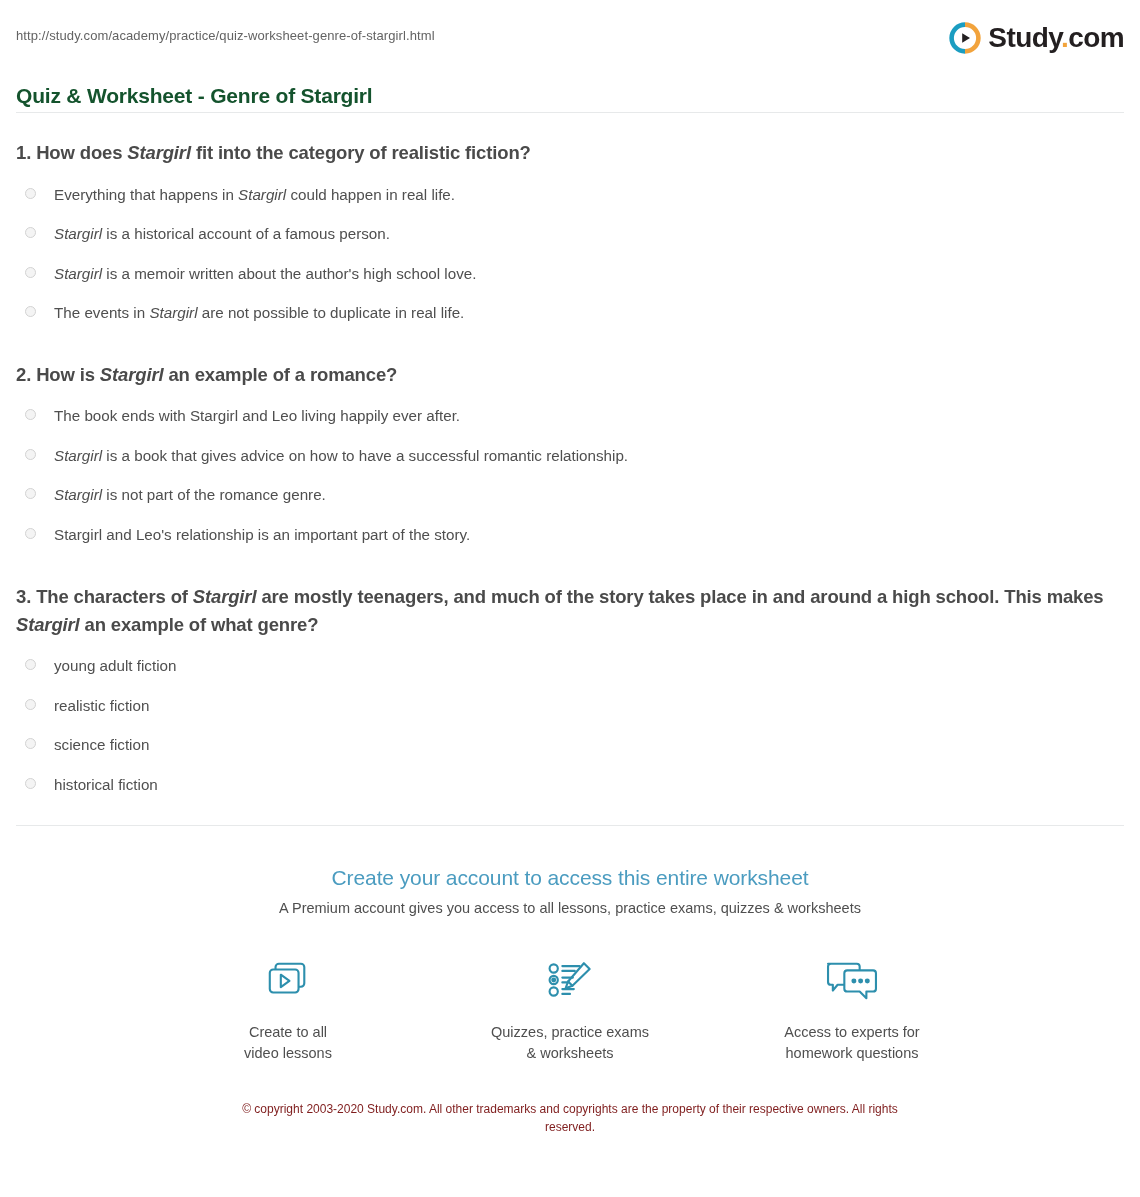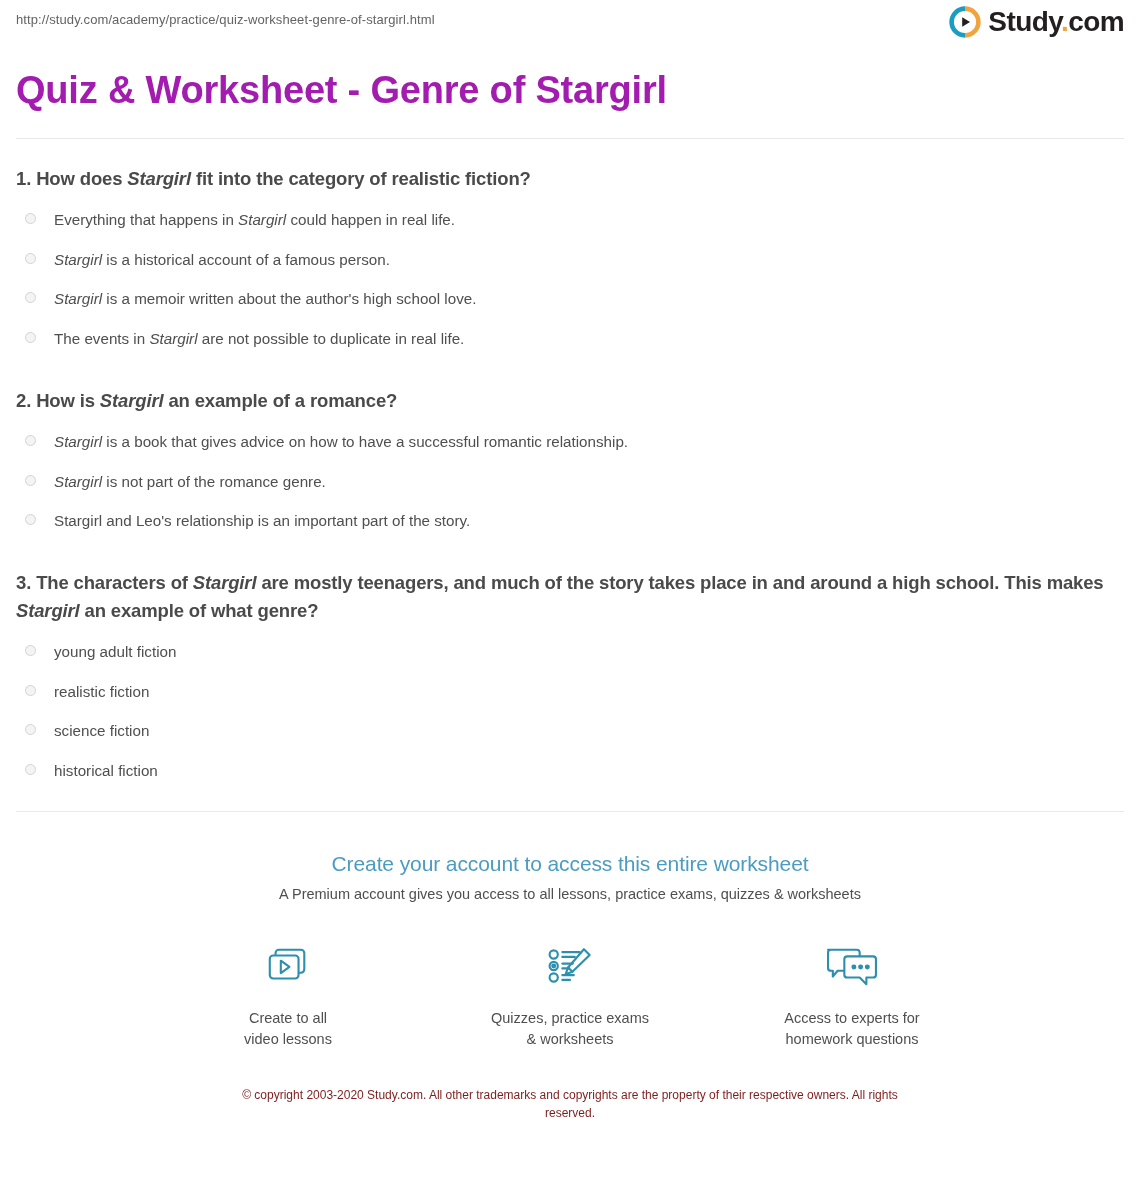--- a/index.html
+++ b/index.html
@@ -14,20 +14,21 @@
     color: #4a4a4a;
     -webkit-font-smoothing: antialiased;
     overflow: hidden;
   }
   .page {
     position: relative;
     width: 1140px;
     height: 1089px;
     box-sizing: border-box;
     padding: 0 16px;
+    margin-top: 16px;
   }
 
   
   .topbar {
     position: relative;
     height: 58px;
   }
   .url {
     position: absolute;
     left: 0;
@@ -55,25 +56,25 @@
     font-weight: 700;
     letter-spacing: -.6px;
     color: #231f20;
     line-height: 1;
   }
   .brand-text .dot { color: #f2a33c; }
 
   
   h1.title {
     margin: 10px 0 0 0;
-    padding: 0 0 26px 0;
-    font-size: 38px;
+    padding: 0 0 4px 0;
+    font-size: 21px;
     line-height: 1.16;
     font-weight: 700;
-    color: #a21caf;
+    color: #14532d;
     letter-spacing: -.2px;
     border-bottom: 1px solid #e7e9ea;
   }
 
   
   .questions { padding-top: 26px; }
   .question-block { margin-bottom: 28px; }
   .question-block:last-child { margin-bottom: 0; }
 
   .qtext {
@@ -206,20 +207,24 @@
           <span class="radio"></span>
           <span class="opt-label"><span>The events in </span><em>Stargirl</em><span> are not possible to duplicate in real life.</span></span>
         </li>
       </ul>
     </div>
 
     <div class="question-block">
       <p class="qtext"><span>2.</span>
         <span>How is </span><em>Stargirl</em><span> an example of a romance?</span></p>
       <ul class="options">
+        <li class="option">
+          <span class="radio"></span>
+          <span class="opt-label">The book ends with Stargirl and Leo living happily ever after.</span>
+        </li>
         <li class="option">
           <span class="radio"></span>
           <span class="opt-label"><em>Stargirl</em><span> is a book that gives advice on how to have a successful romantic relationship.</span></span>
         </li>
         <li class="option">
           <span class="radio"></span>
           <span class="opt-label"><em>Stargirl</em><span> is not part of the romance genre.</span></span>
         </li>
         <li class="option">
           <span class="radio"></span>

